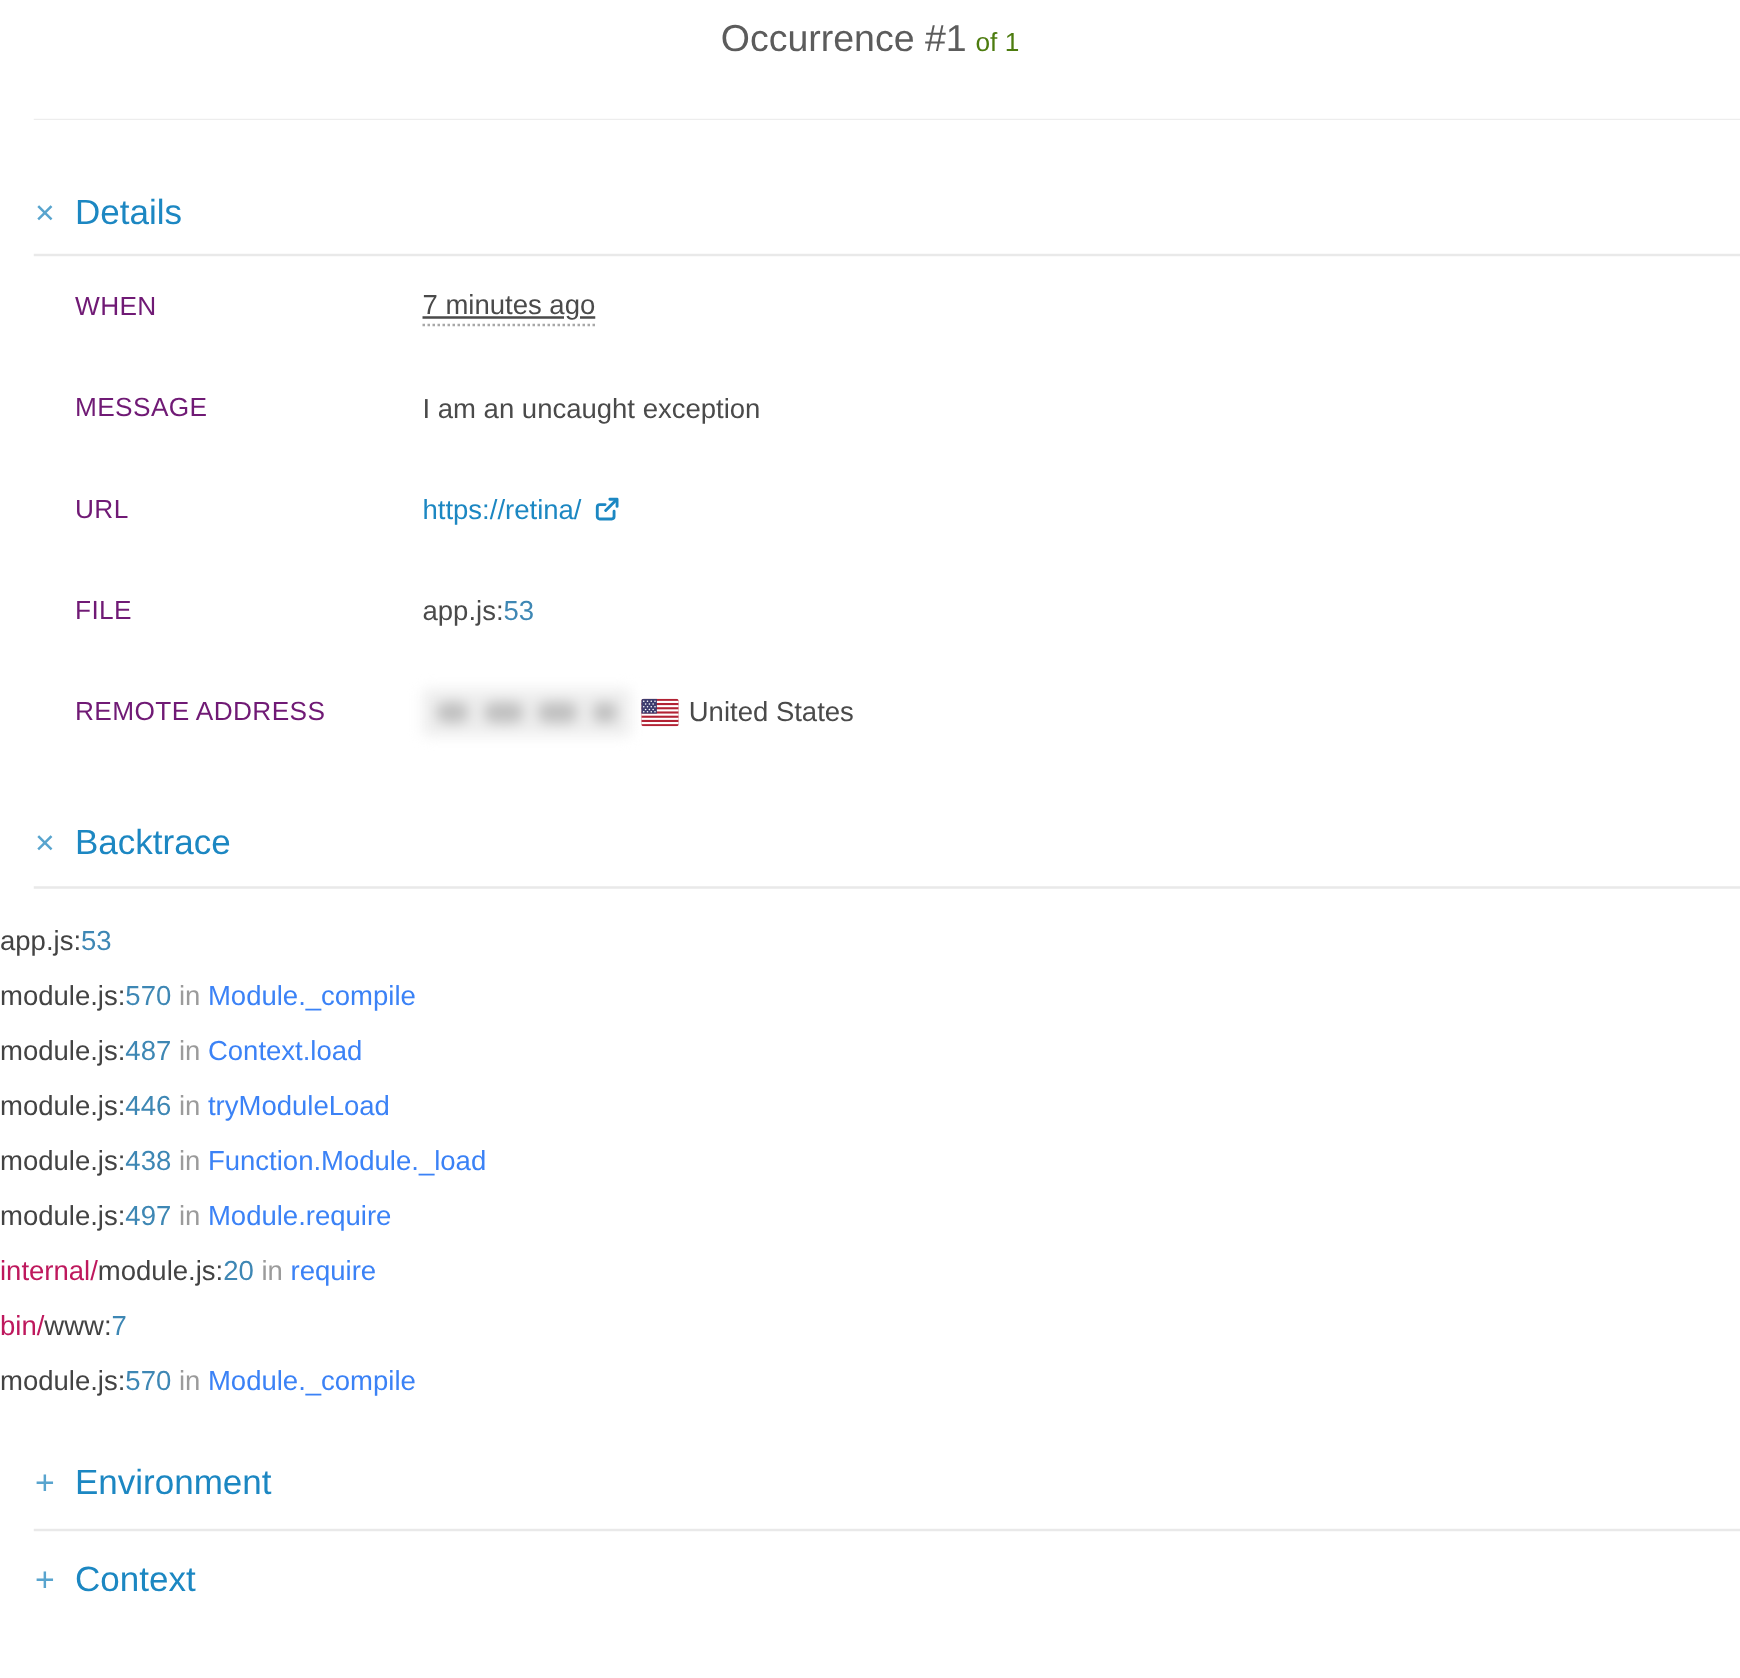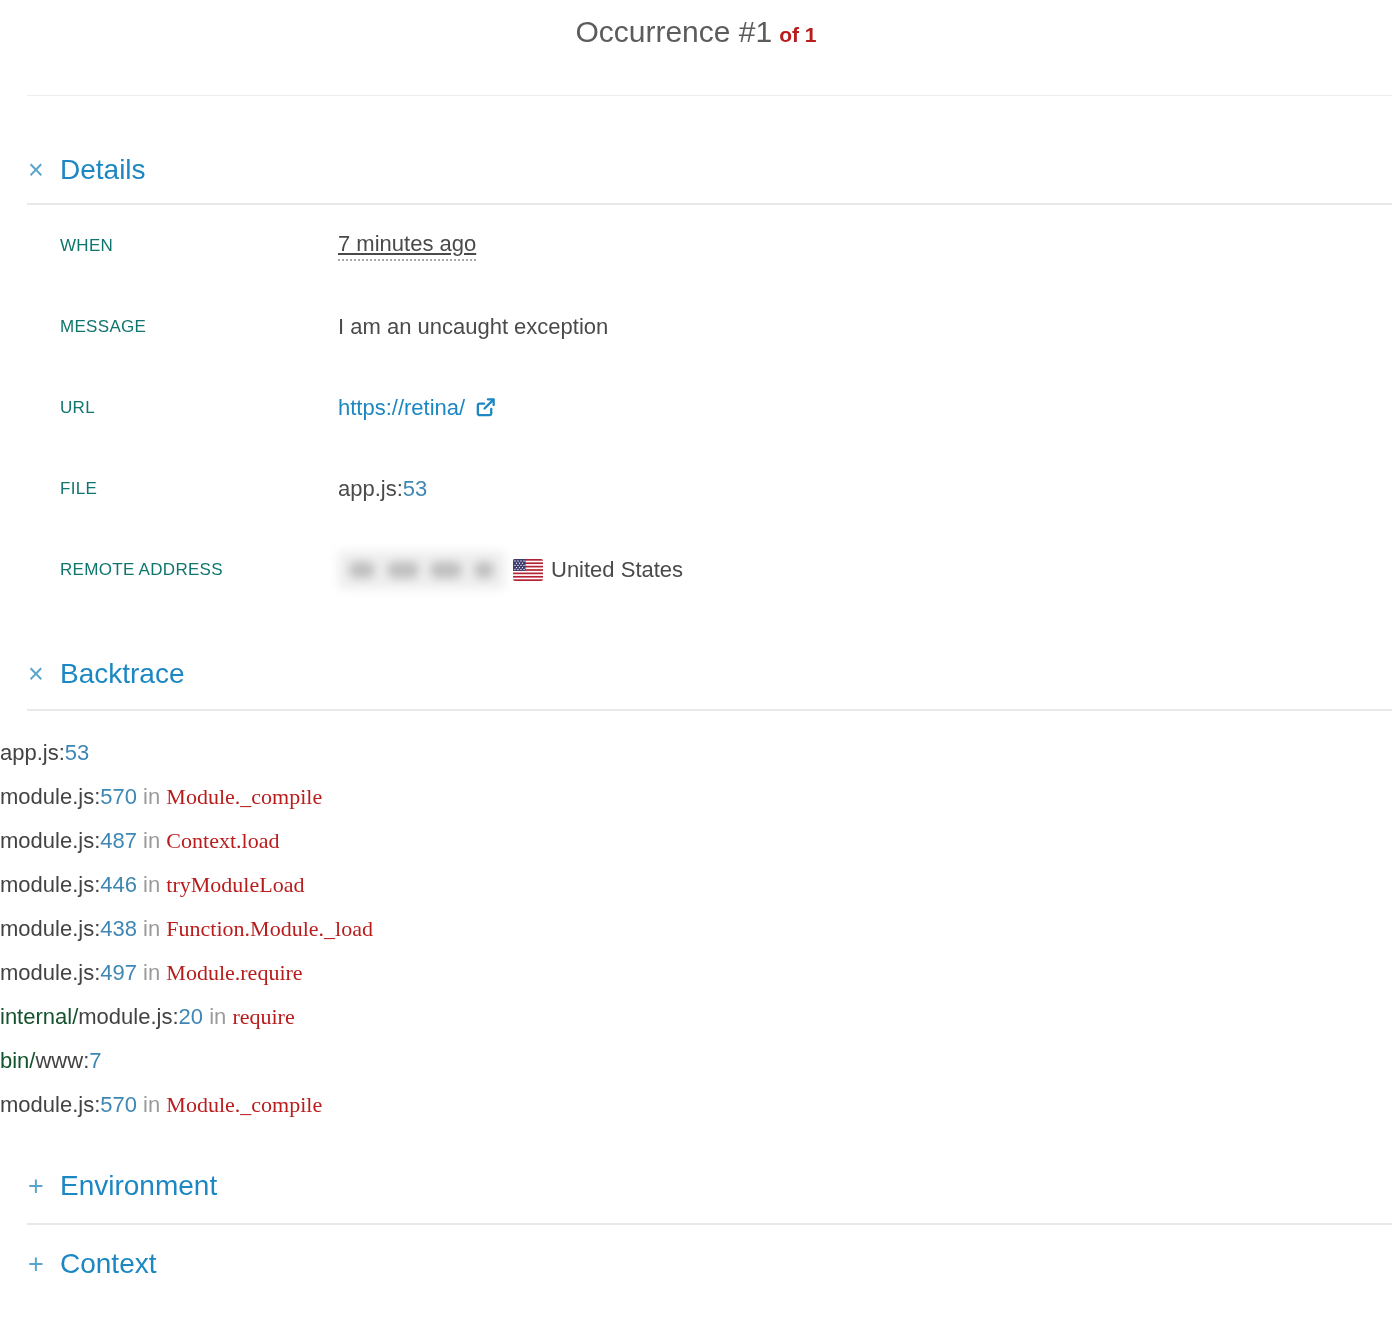--- a/index.html
+++ b/index.html
@@ -15,23 +15,22 @@
   
   .page-title {
     padding-top: 15px;
     text-align: center;
     font-size: 30px;
     color: #5c5c5c;
     line-height: 34px;
   }
   .page-title .suffix {
     font-size: 21px;
-    color: #b91c1c;
+    color: #4d7c0f;
     margin-left: 7px;
-    font-weight: bold;
   }
 
   
   .divider {
     border: none;
     border-top: 1px solid #ededed;
     margin-left: 27px;
   }
   .divider.thick { border-top: 2px solid #e9e9e9; }
   .divider.title-divider { margin-top: 43px; }
@@ -63,22 +62,22 @@
   
   .detail-rows { }
   .detail-row {
     display: flex;
     align-items: center;
     height: 81px;
     padding-left: 60px;
   }
   .detail-label {
     flex: 0 0 278px;
-    font-size: 17px;
-    color: #0f766e;
+    font-size: 21px;
+    color: #701a75;
     letter-spacing: 0.3px;
   }
   .detail-value {
     font-size: 22px;
     color: #4a4a4a;
     display: flex;
     align-items: center;
   }
   .when-value {
     text-decoration: underline;
@@ -120,26 +119,26 @@
   .ip-blur i:nth-child(4){ width: 20px; }
   .flag { margin-right: 8px; display: inline-block; }
 
   
   .frames { padding-top: 20px; }
   .frame {
     font-size: 22px;
     line-height: 44px;
     white-space: pre-wrap;
   }
-  .f-prefix { color: #14532d; }
+  .f-prefix { color: #be185d; }
   .f-file   { color: #434343; }
   .f-sep    { color: #434343; }
   .f-line   { color: #3e87b4; }
   .f-in     { color: #9b9b9b; }
-  .f-fn     { color: #b91c1c; font-family: Liberation Serif, serif; }
+  .f-fn     { color: #3b82f6; }
 </style>
 </head>
 <body>
 
 <div class="page">
 
   <div class="page-title">
     <span>Occurrence #1</span><span class="suffix">of 1</span>
   </div>
 

